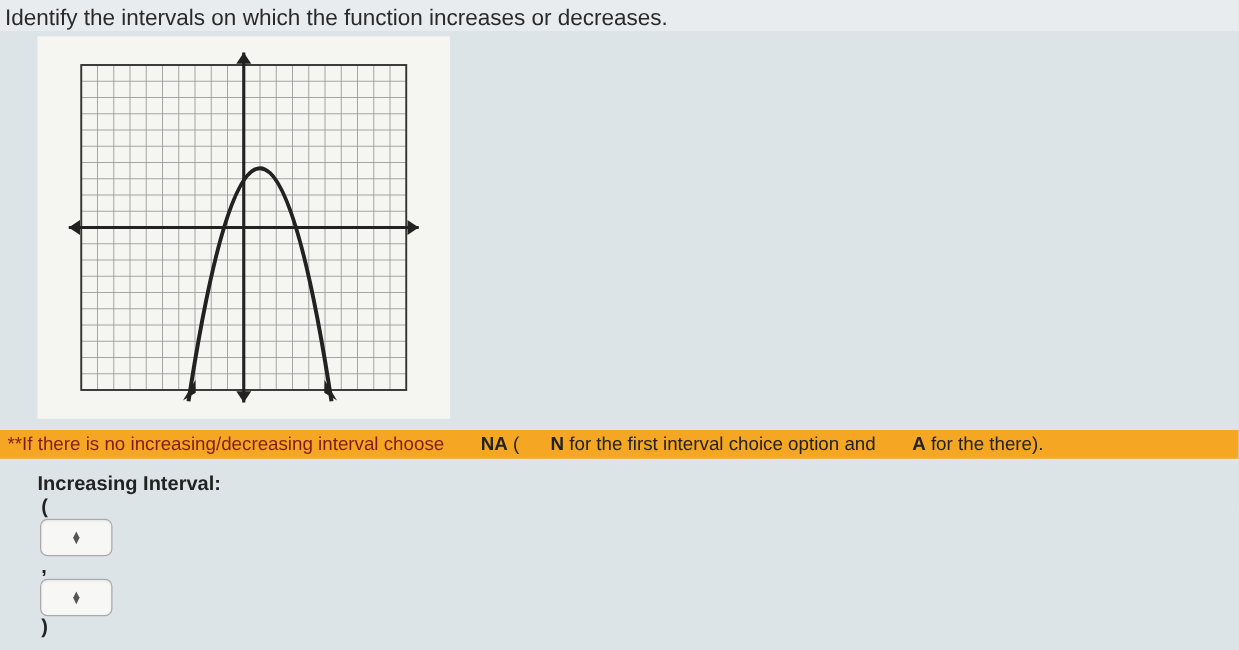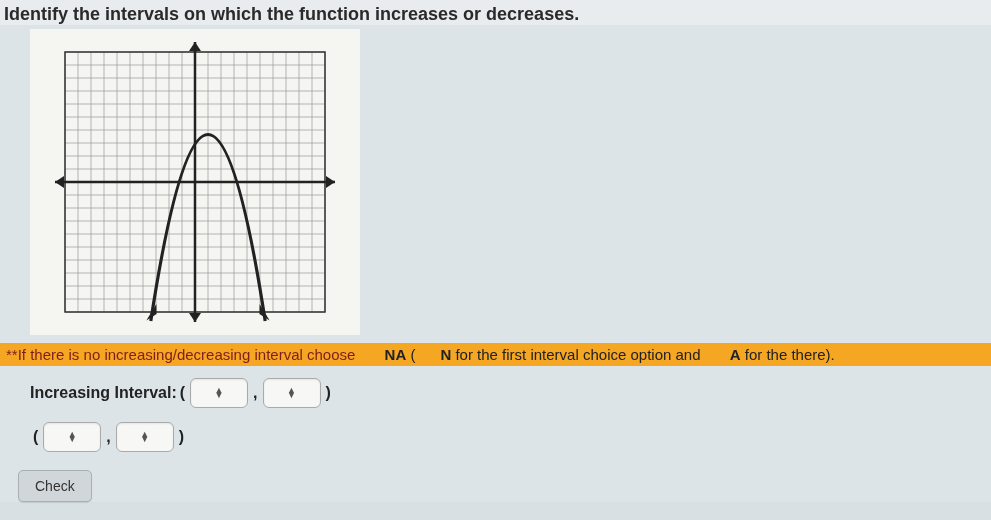--- a/index.html
+++ b/index.html
@@ -12,21 +12,21 @@
       background: #d8e0e4;
       width: 991px;
       height: 520px;
       position: relative;
       overflow: hidden;
     }
     .question-title {
       font-size: 18px;
       color: #2a2a2a;
       padding: 4px 0 0 4px;
-      font-weight: 700;
+      font-weight: 400;
       background: #e8ecef;
     }
     .content-area {
       background: #dde4e8;
       padding: 0;
     }
     .graph-container {
       background: #f5f5f2;
       display: inline-block;
       padding: 8px 20px 8px 20px;
@@ -51,25 +51,25 @@
       padding-left: 25px;
     }
     .hint-bar .prefix {
       color: #7f1d1d;
     }
     .answer-section {
       padding: 12px 30px 0 30px;
     }
     .interval-row {
       display: flex;
-      align-items: center;
       margin-bottom: 14px;
       font-size: 16px;
       color: #222;
       font-weight: 600;
+      flex-direction: column;
     }
     .interval-row .label {
       font-weight: 700;
     }
     .interval-row .paren {
       font-weight: 700;
       margin: 0 3px;
     }
     .interval-row .comma {
       font-weight: 700;

